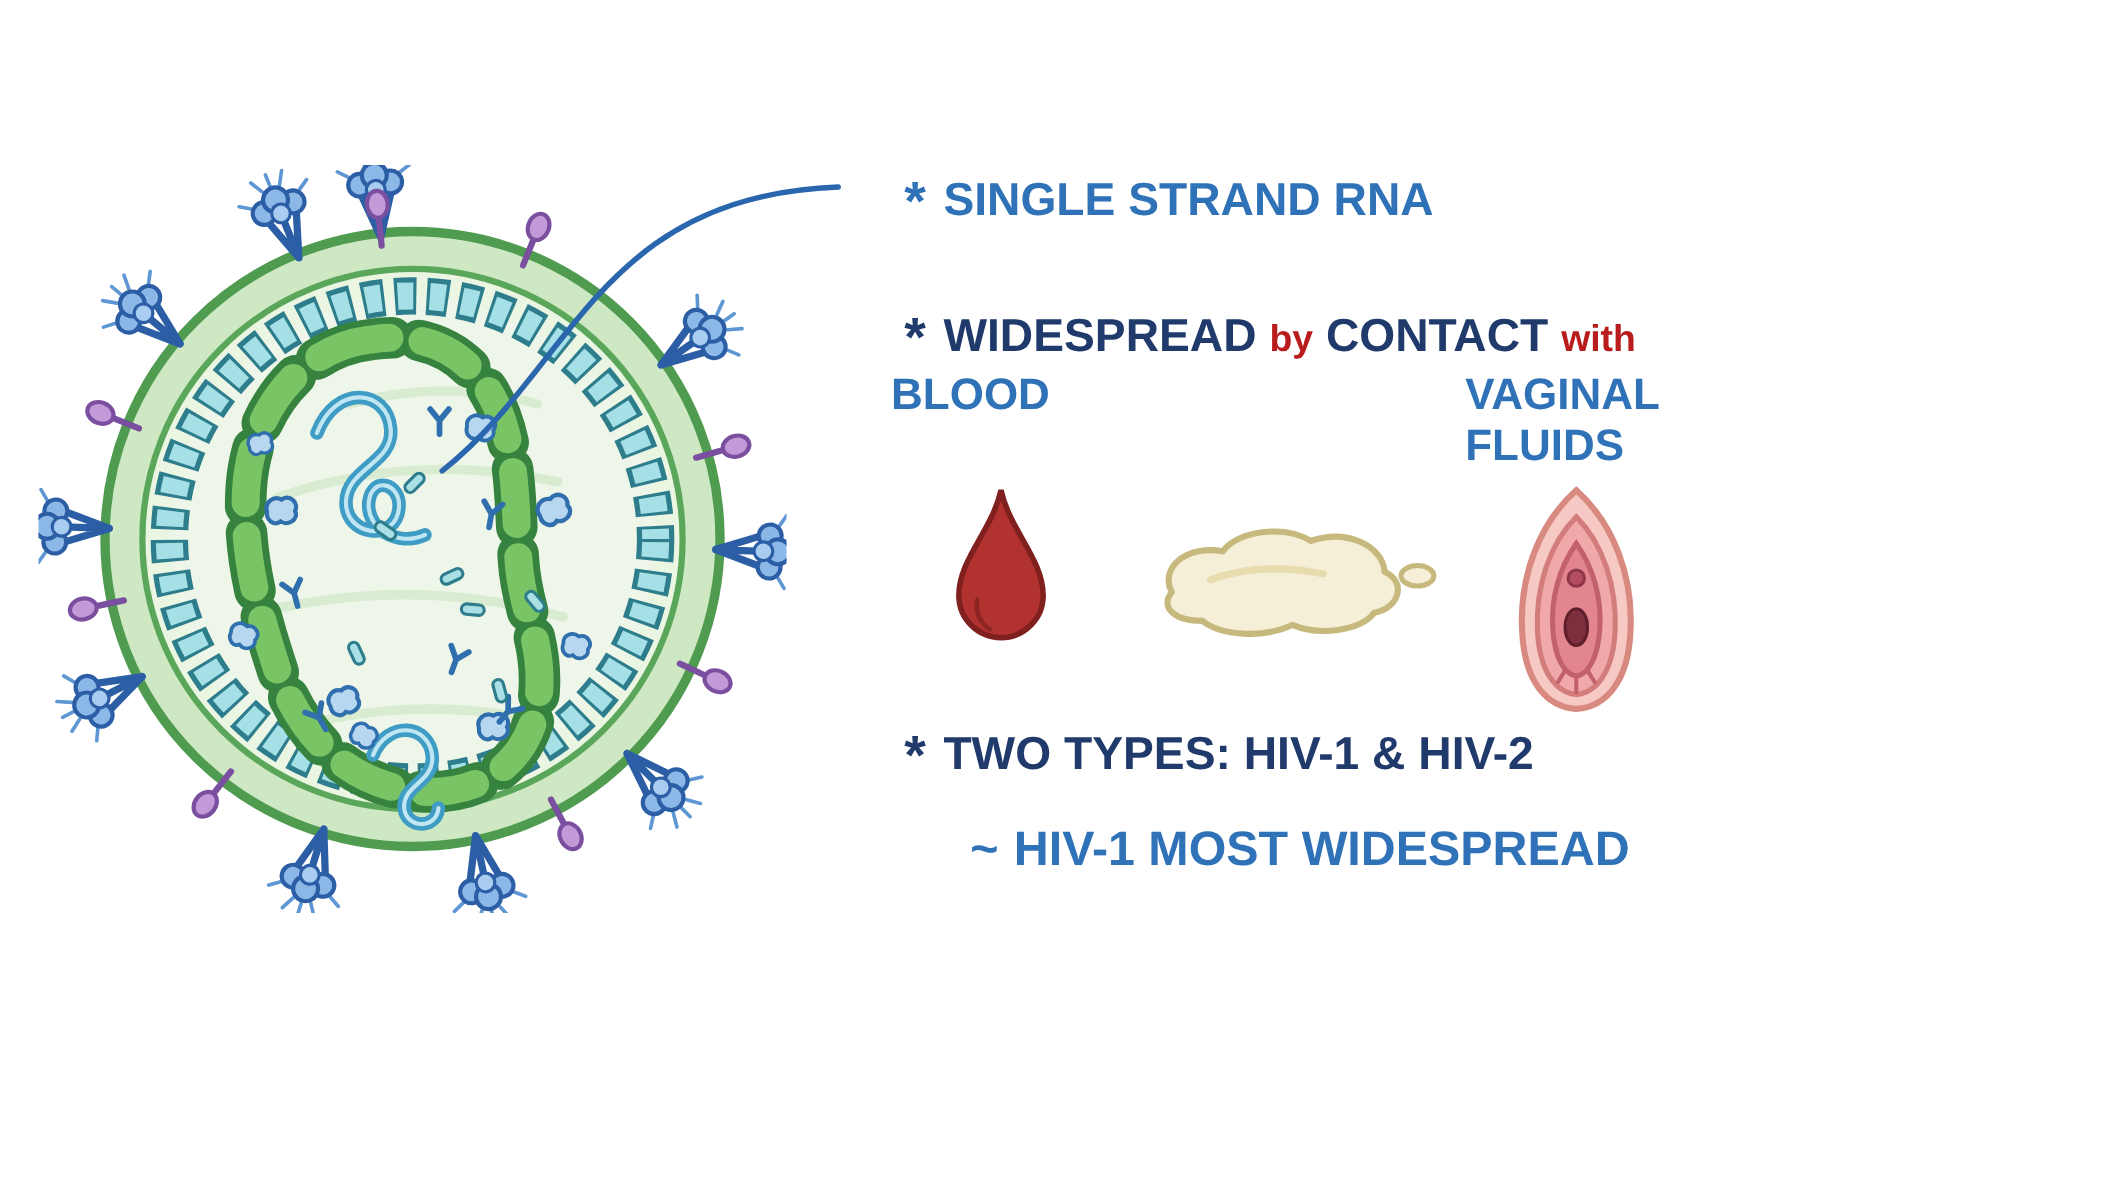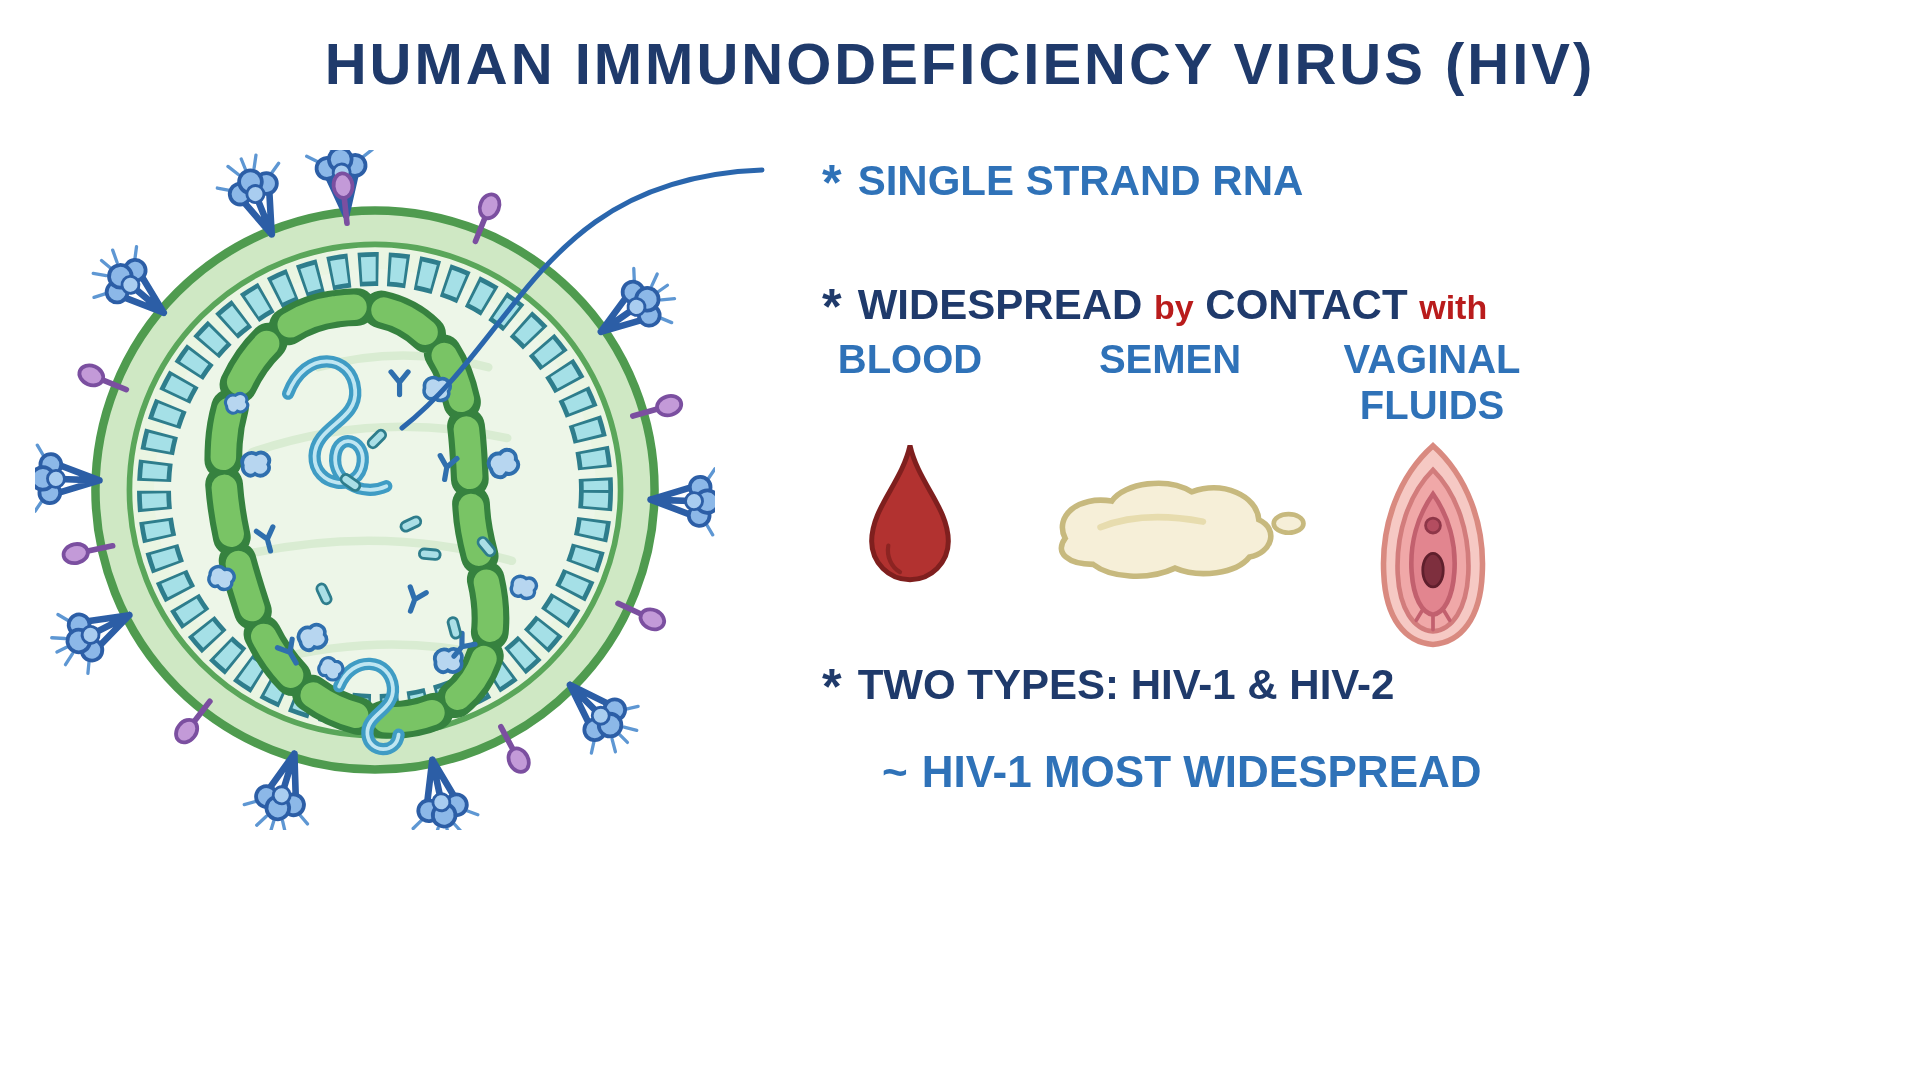--- a/index.html
+++ b/index.html
@@ -11,31 +11,30 @@
     position:absolute;top:30px;left:0;width:100%;text-align:center;
     font-size:58px;letter-spacing:3px;color:#1f3a6b;white-space:nowrap;
   }
   .virus{position:absolute;left:35px;top:150px;width:680px;height:680px;}
   .pointer-svg{position:absolute;left:0;top:0;width:1920px;height:1080px;pointer-events:none;}
   .fact{position:absolute;font-size:42px;color:#2f72b8;white-space:nowrap;margin-left:40px;}
   .fact .navy{color:#1f3a6b;}
   .star{display:inline-block;font-size:1.2em;position:relative;top:5px;margin-right:16px;}
   .conj{color:#b91c1c;font-size:34px;}
   .fluid-label{
-    position:absolute;width:200px;text-align:center;font-size:40px;line-height:1.15;color:#2f72b8;
+    position:absolute;width:200px;font-size:40px;line-height:1.15;color:#2f72b8;
   }
   .icon-wrap{position:absolute;}
   .tilde{display:inline-block;margin-right:14px;}
 </style>
 </head>
 <body>
 
 <div class="canvas">
 
-  <div class="title">HUMAN IMMUNODEFICIENCY VIRUS (HIV)</div>
 
   <svg class="virus" viewBox="0 0 720 720">
     <defs>
       <g id="spike">
         <path d="M0 0 L-15 -44 M0 0 L0 -50 M0 0 L15 -44" stroke="#2c5ea6" stroke-width="7" stroke-linecap="round" fill="none"></path>
         <path d="M-24 -60 l-11 -7 M-9 -72 l-7 -12 M9 -72 l7 -12 M24 -60 l11 -7 M0 -74 l0 -12" stroke="#5e97d3" stroke-width="3.5" stroke-linecap="round" fill="none"></path>
         <circle cx="-15" cy="-52" r="11" fill="#8cb8e8" stroke="#2c5ea6" stroke-width="4"></circle>
         <circle cx="15" cy="-52" r="11" fill="#8cb8e8" stroke="#2c5ea6" stroke-width="4"></circle>
         <circle cx="0" cy="-60" r="12" fill="#8cb8e8" stroke="#2c5ea6" stroke-width="4"></circle>
         <circle cx="0" cy="-46" r="9" fill="#a9cdf0" stroke="#2c5ea6" stroke-width="3"></circle>
@@ -144,21 +143,20 @@
 
 
   <div class="fact" style="left:782px;top:272px;">
     <span class="star navy">*</span><span class="navy">WIDESPREAD</span>
     <span class="conj">by</span>
     <span class="navy">CONTACT</span>
     <span class="conj">with</span>
   </div>
 
   <div class="fluid-label" style="left:810px;top:336px;">BLOOD</div>
-  <div class="fluid-label" style="left:1070px;top:336px;">SEMEN</div>
   <div class="fluid-label" style="left:1332px;top:336px;">VAGINAL FLUIDS</div>
 
   <div class="icon-wrap" style="left:860px;top:428px;">
     <svg width="100" height="185" viewBox="0 0 120 200">
       <path d="M60 10 C 70 55 106 85 106 125 A46 46 0 1 1 14 125 C 14 85 50 55 60 10 Z" fill="#b23230" stroke="#7f1f1e" stroke-width="6"></path>
       <path d="M 34 130 a 28 30 0 0 0 14 32" fill="none" stroke="#8c2422" stroke-width="5" stroke-linecap="round"></path>
     </svg>
   </div>
 
   <div class="icon-wrap" style="left:1035px;top:462px;">

